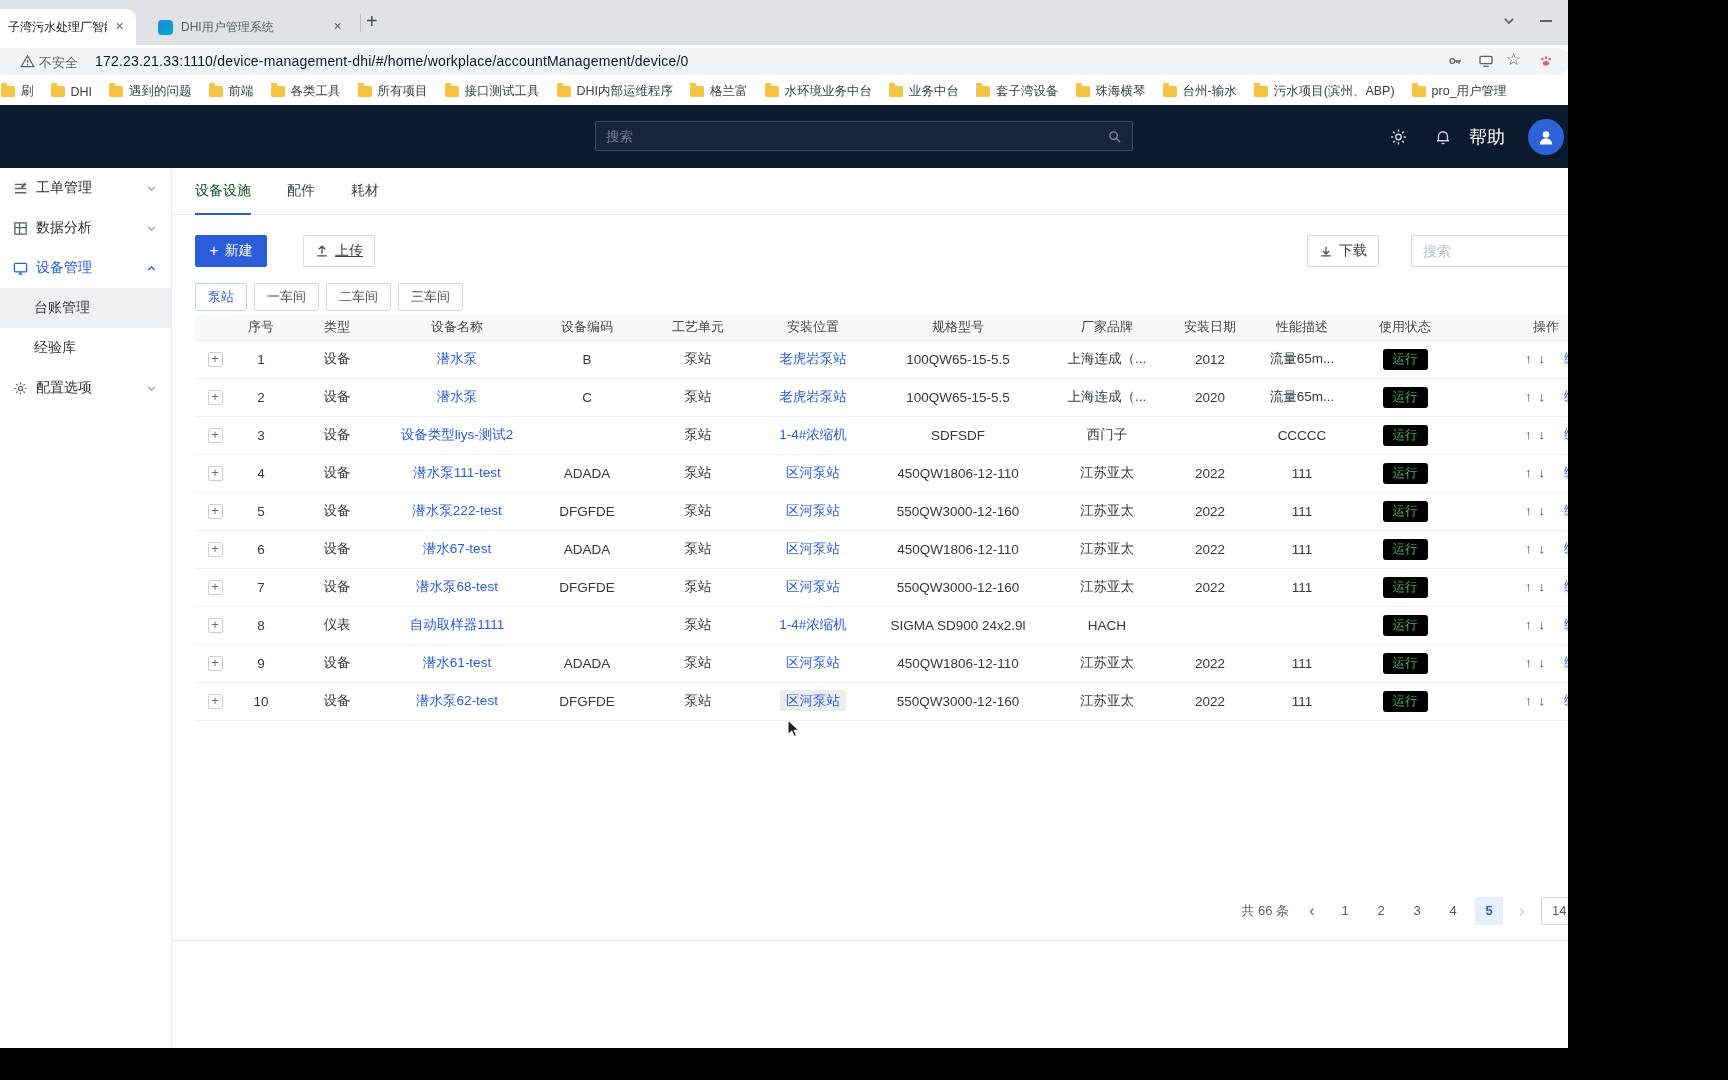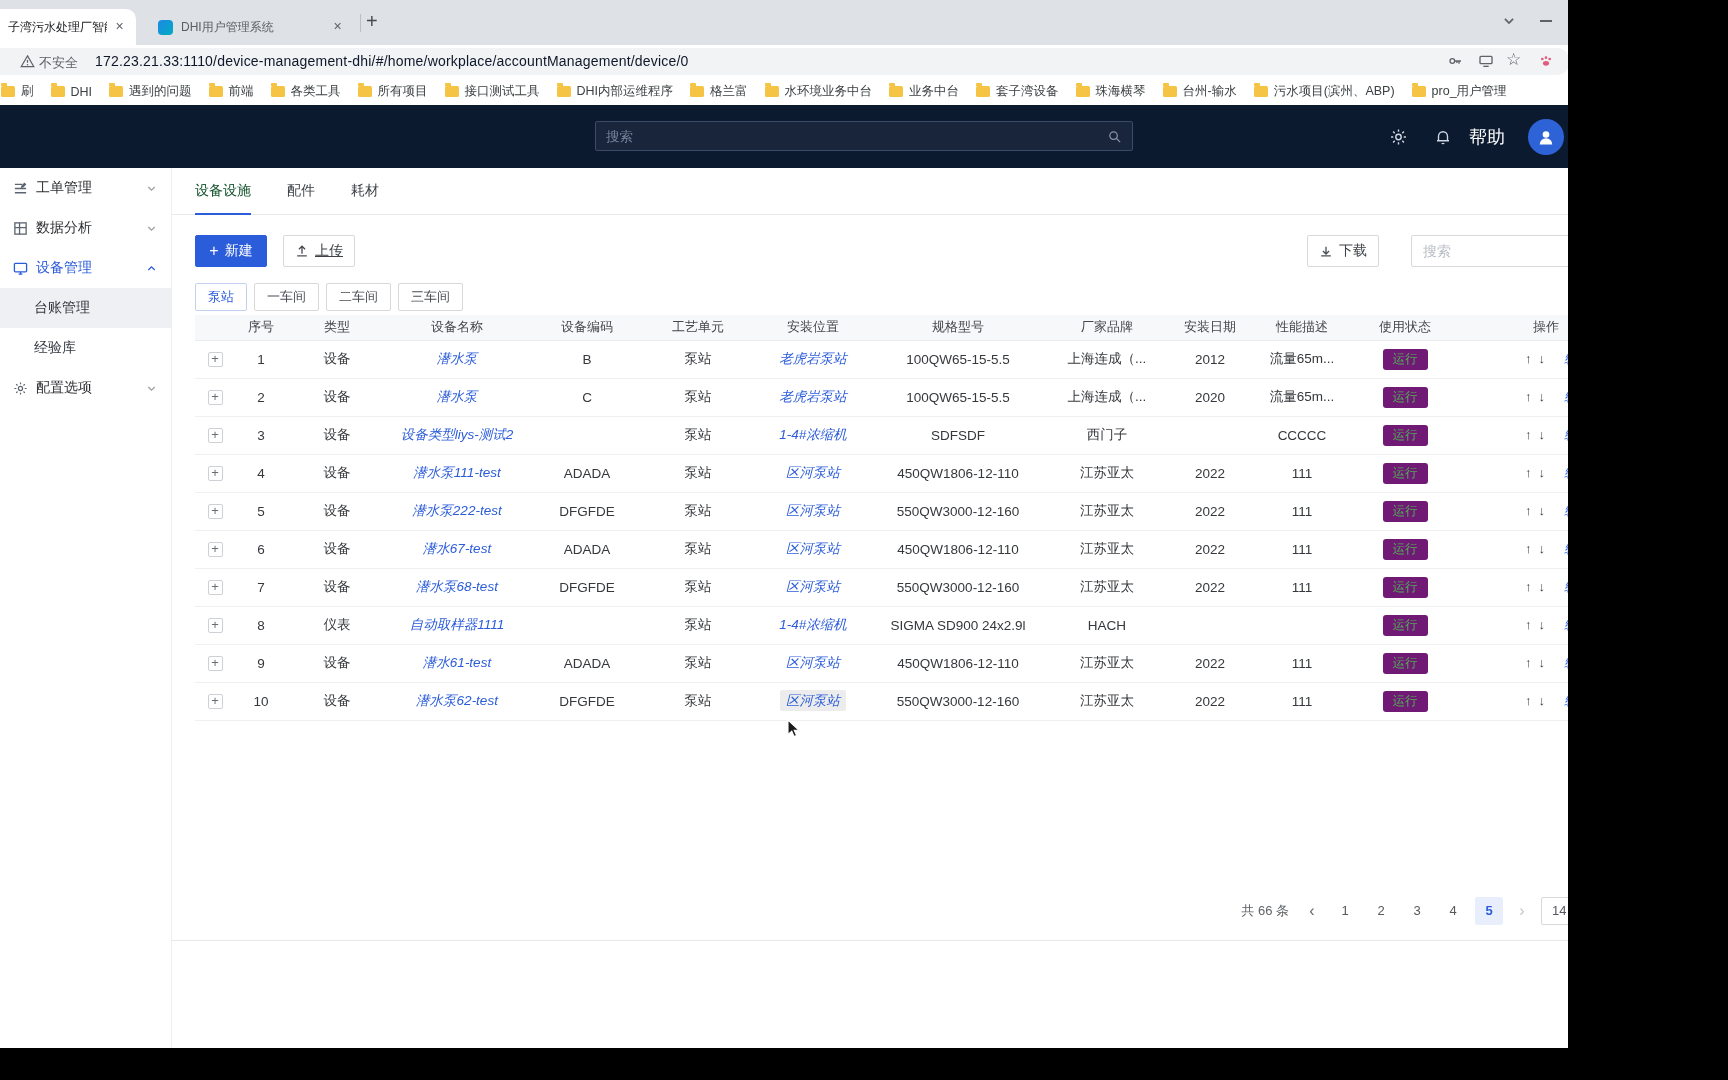--- a/index.html
+++ b/index.html
@@ -75,40 +75,40 @@
   .content-tabs { height:47px; border-bottom:1px solid #e9e9e9; display:flex; align-items:stretch; padding-left:23px; }
   .ct-item { display:flex; align-items:center; margin-right:36px; font-size:14px; color:#3b3f45; position:relative; cursor:pointer; }
   .ct-item.active { color:#14532d; }
   .ct-item.active::after { content:""; position:absolute; left:0; right:0; bottom:-1px; height:2px; background:#2b5cd9; }
 
   .content-inner { width:1446px; margin-left:23px; }
   .toolbar { margin-top:20px; height:32px; display:flex; align-items:center; }
   .btn { height:32px; display:inline-flex; align-items:center; justify-content:center; border-radius:2px; font-size:14px; cursor:pointer; }
   .btn-primary { width:72px; background:#2b5cd9; border:1px solid #2b5cd9; color:#fff; gap:6px; }
   .btn-default { border:1px solid #d9d9d9; background:#fff; color:#3f4349; padding:0 11px; gap:6px;margin-left:24px; }
-  .btn-upload { margin-left:16px;text-decoration:underline; }
+  .btn-upload { margin-left:36px;text-decoration:underline; }
   .plus-glyph { font-size:16px; line-height:16px; }
   .toolbar-right { margin-left:auto; display:flex; align-items:center; gap:32px; }
   .search-input { width:230px; height:32px; border:1px solid #d9d9d9; border-radius:2px; padding:0 11px; font-size:14px;
                   color:#333; outline:none; font-family:inherit; }
   .search-input::placeholder { color:#b9bec6; }
 
   .filters { margin-top:16px; display:flex; gap:7px; }
   .filter-btn { height:28px; padding:0 12px; border:1px solid #d9d9d9; background:#fff; border-radius:2px;
                 font-size:13px; color:#4a4e54; display:flex; align-items:center; cursor:pointer; }
   .filter-btn.active { color:#2b5cd9; border-color:#c3d0f0; }
 
   table.device-table { margin-top:4px; border-collapse:collapse; table-layout:fixed; width:1446px; }
   .device-table th { background:#f7f8fa; height:25px; font-size:13px; font-weight:normal; color:#44474b;
                      border-bottom:1px solid #ececec; text-align:center; white-space:nowrap; overflow:hidden; }
   .device-table td.cell { height:38px; border-bottom:1px solid #f0f0f0; font-size:13.5px; color:#35383c; text-align:center;
                           padding:0 4px; white-space:nowrap; overflow:hidden; text-overflow:ellipsis; }
-  .tlink { color:#2b5cd9; text-decoration:none; cursor:pointer;font-style:italic; }
+  .tlink { color:#2b5cd9; text-decoration:none; cursor:pointer; }
   .loc-hover { background:#ececec; border-radius:2px; padding:3px 6px; }
-  .badge { display:inline-block; padding:3px 10px; background:#701a75; color:#4fae54; border-radius:3px; font-size:12.5px; line-height:1.2; }
+  .badge { display:inline-block; padding:3px 10px; background:#000000; color:#4fae54; border-radius:3px; font-size:12.5px; line-height:1.2; }
   .expand-box { display:inline-block; width:15px; height:15px; line-height:12px; border:1px solid #cdd0d4; border-radius:2px;
                 color:#6a6e73; font-size:13px; text-align:center; background:#fff; cursor:pointer; }
   .action-cell { text-align:left; padding-left:28px !important; }
   .arrow { color:#3c3f43; font-size:13px; margin-right:7px; cursor:pointer; }
   .edit { margin-left:12px; }
 
   .pagination { margin-top:176px; height:28px; display:flex; align-items:center; justify-content:flex-end; gap:8px;
                 font-size:13px; color:#5f6367; }
   .page-total { margin-right:4px; }
   .page-arrow { width:22px; text-align:center; font-size:16px; color:#65696e; cursor:pointer; }

